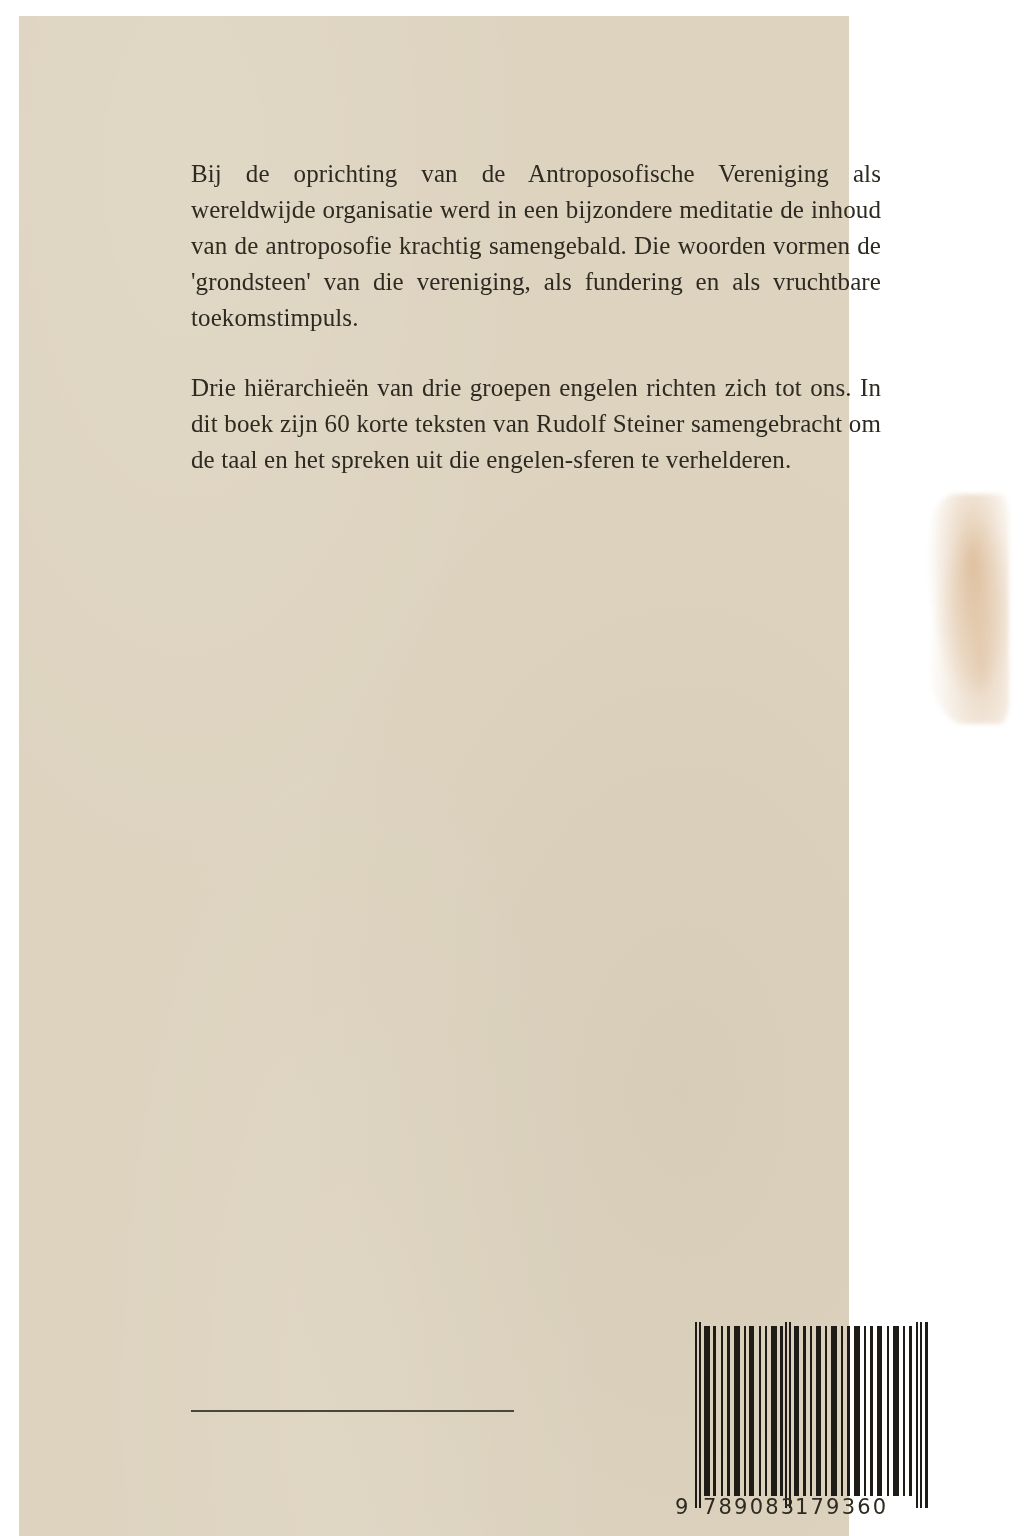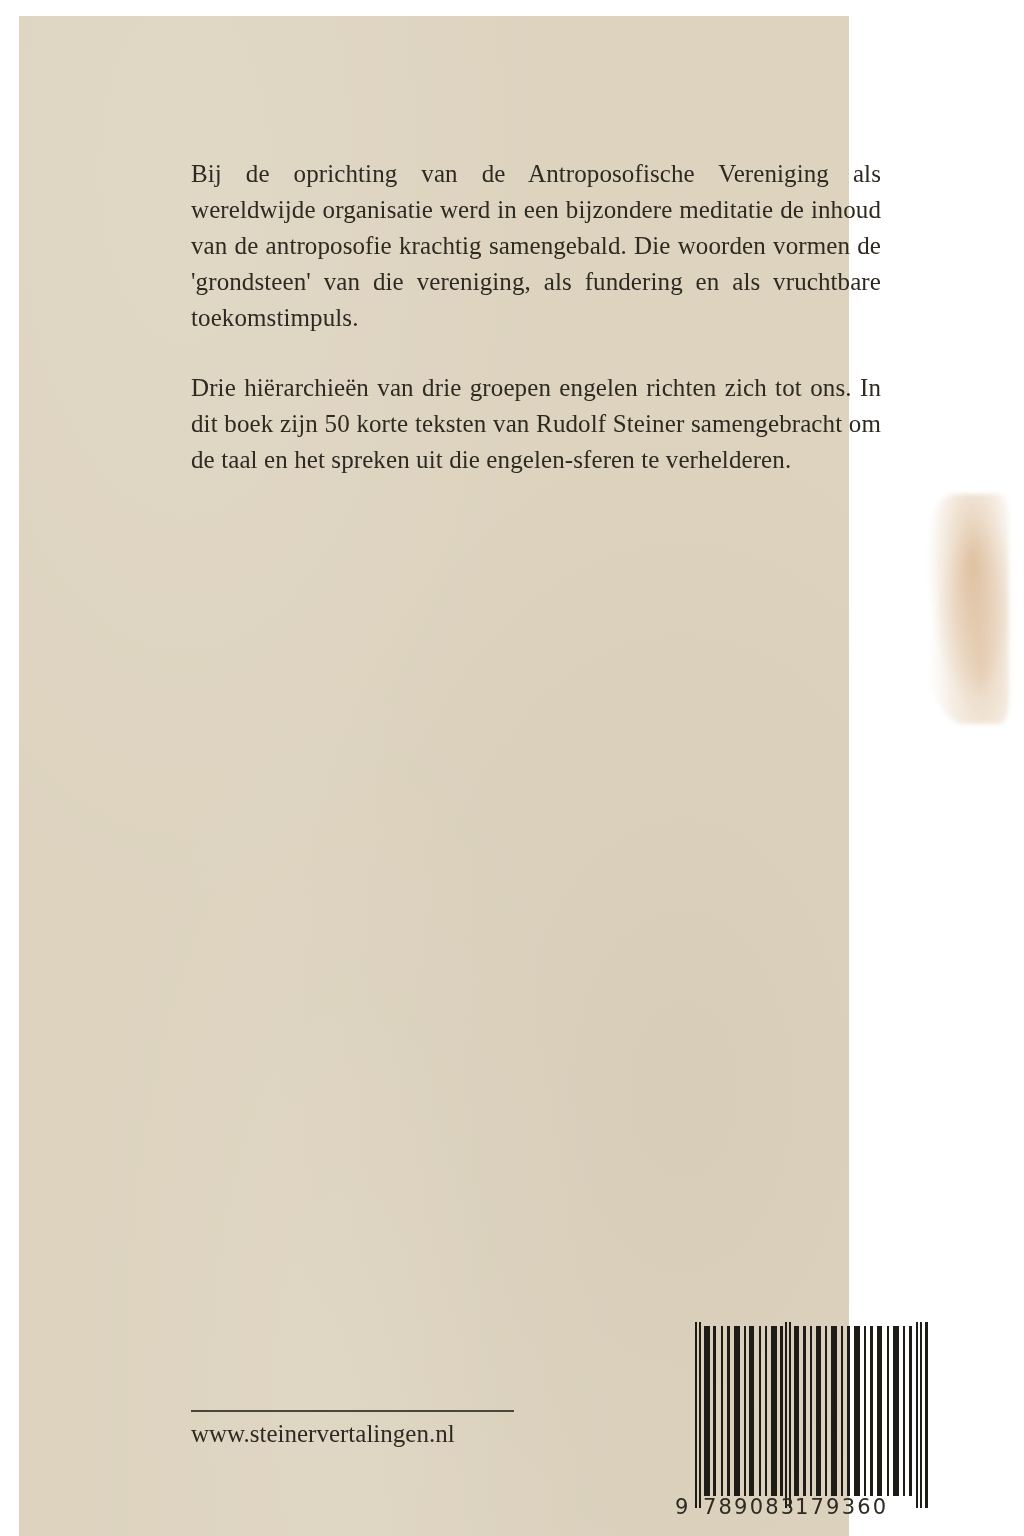--- a/index.html
+++ b/index.html
@@ -46,25 +46,24 @@
   .barcode svg { display: block; }
 </style>
 </head>
 <body>
 
 <div class="cover">
   <div class="stain"></div>
 
   <div class="text-block">
     <p>Bij de oprichting van de Antroposofische Vereniging als wereldwijde organisatie werd in een bijzondere meditatie de inhoud van de antroposofie krachtig samengebald. Die woorden vormen de 'grondsteen' van die vereniging, als fundering en als vruchtbare toekomstimpuls.</p>
-    <p>Drie hiërarchieën van drie groepen engelen richten zich tot ons. In dit boek zijn 50 korte teksten van Rudolf Steiner samengebracht om de taal en het spreken uit die engelen-sferen te verhelderen.</p>
+    <p>Drie hiërarchieën van drie groepen engelen richten zich tot ons. In dit boek zijn 60 korte teksten van Rudolf Steiner samengebracht om de taal en het spreken uit die engelen-sferen te verhelderen.</p>
   </div>
 
   <div class="footer-rule"></div>
-  <div class="website">www.steinervertalingen.nl</div>
 
   <div class="barcode">
     <svg width="262" height="196" viewBox="0 0 262 196">
       <g fill="#1e1c17">
         <rect x="22" y="0" width="2" height="186"></rect>
         <rect x="26" y="0" width="2" height="186"></rect>
         <rect x="31" y="4" width="6" height="170"></rect>
         <rect x="40" y="4" width="3" height="170"></rect>
         <rect x="48" y="4" width="2" height="170"></rect>
         <rect x="54" y="4" width="3" height="170"></rect>

